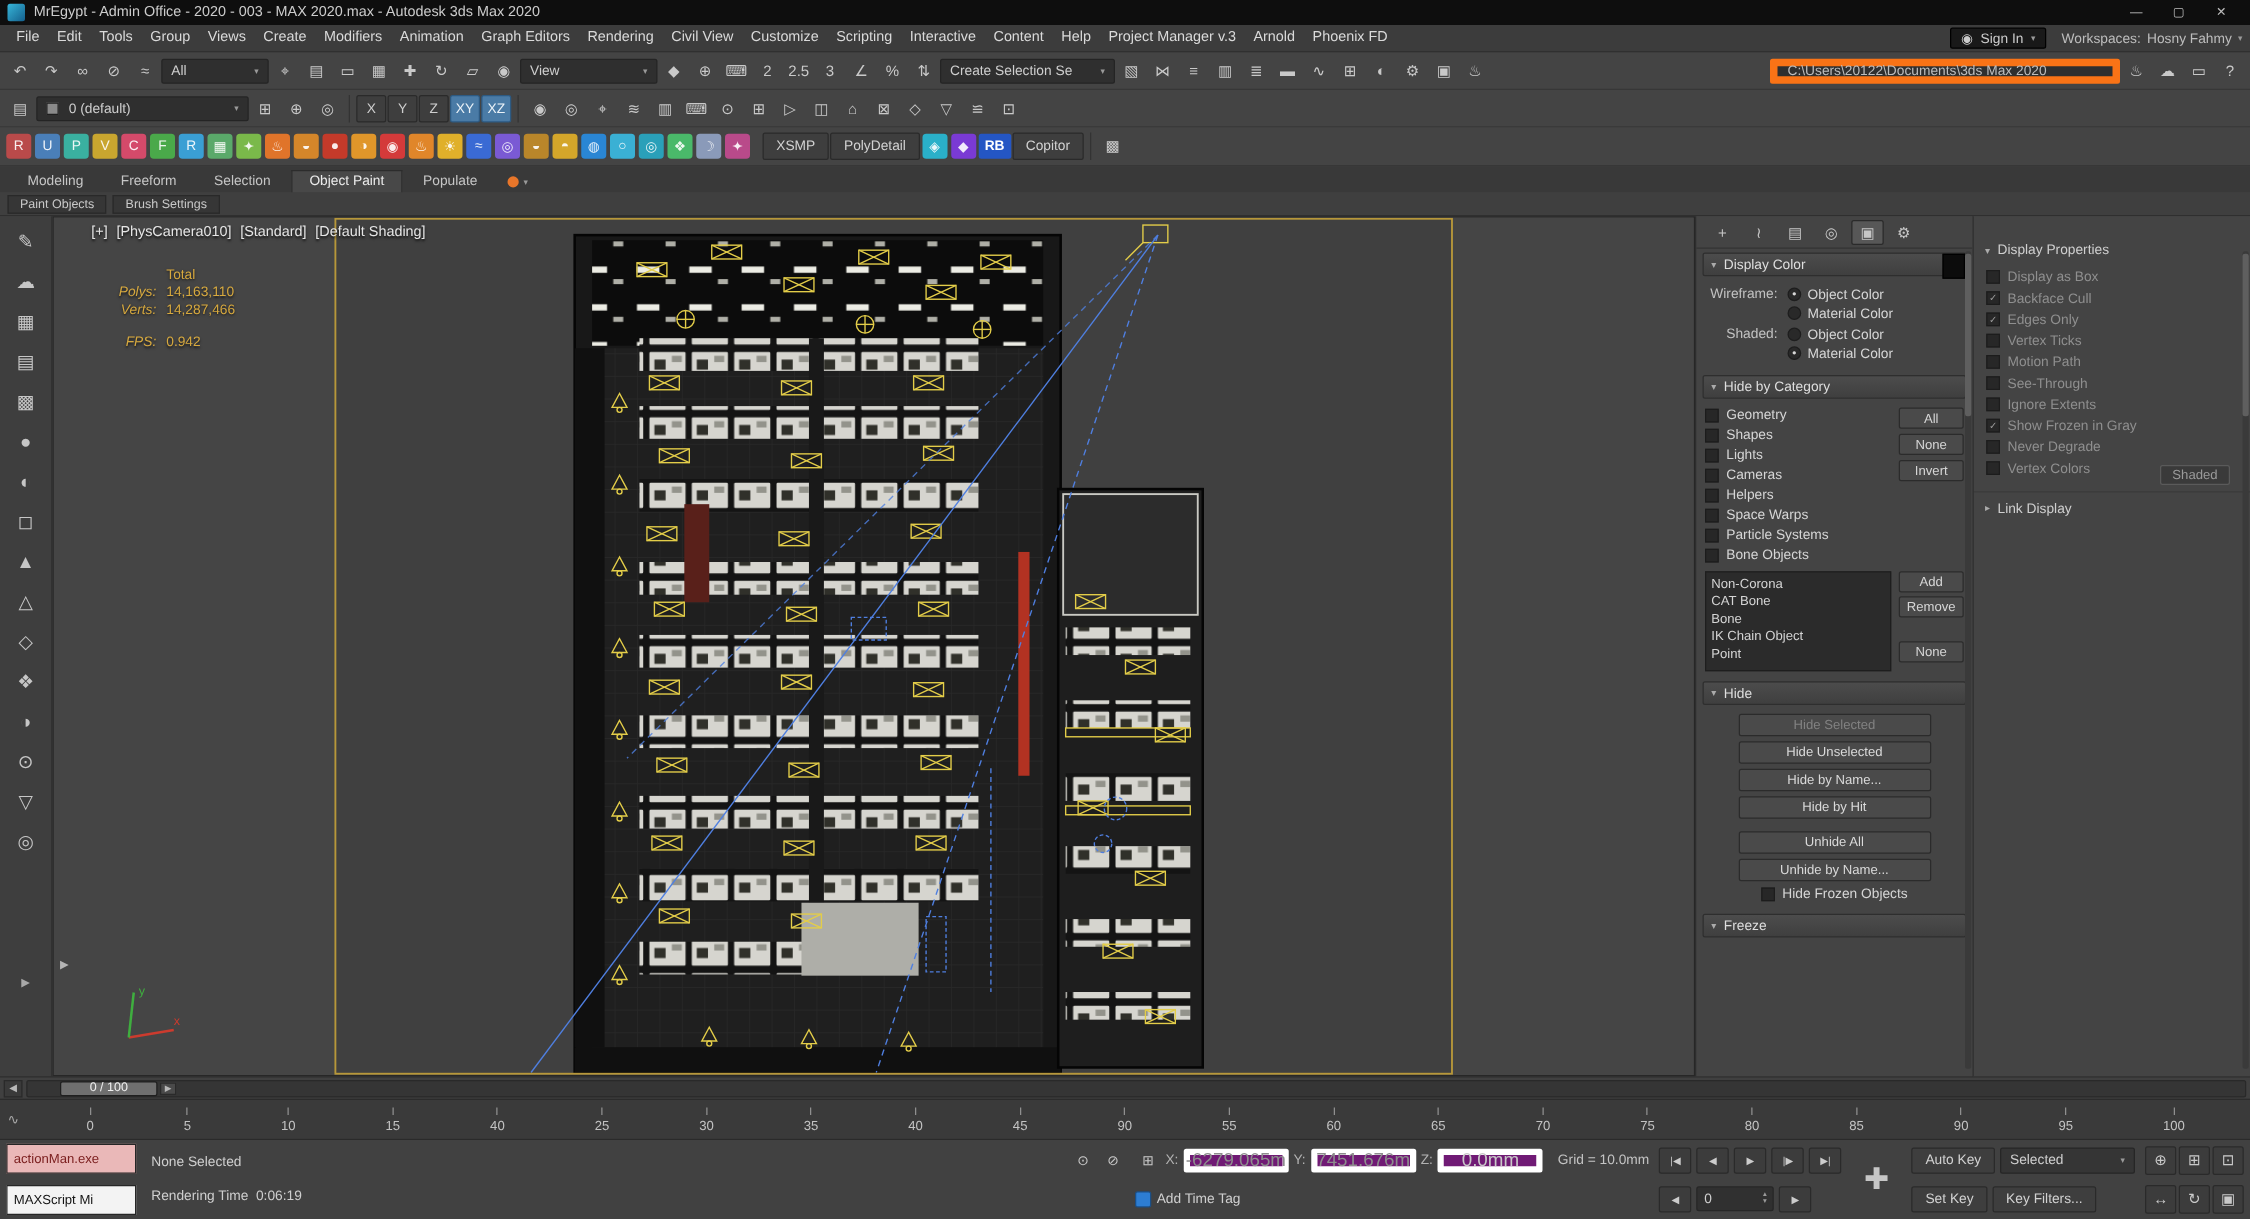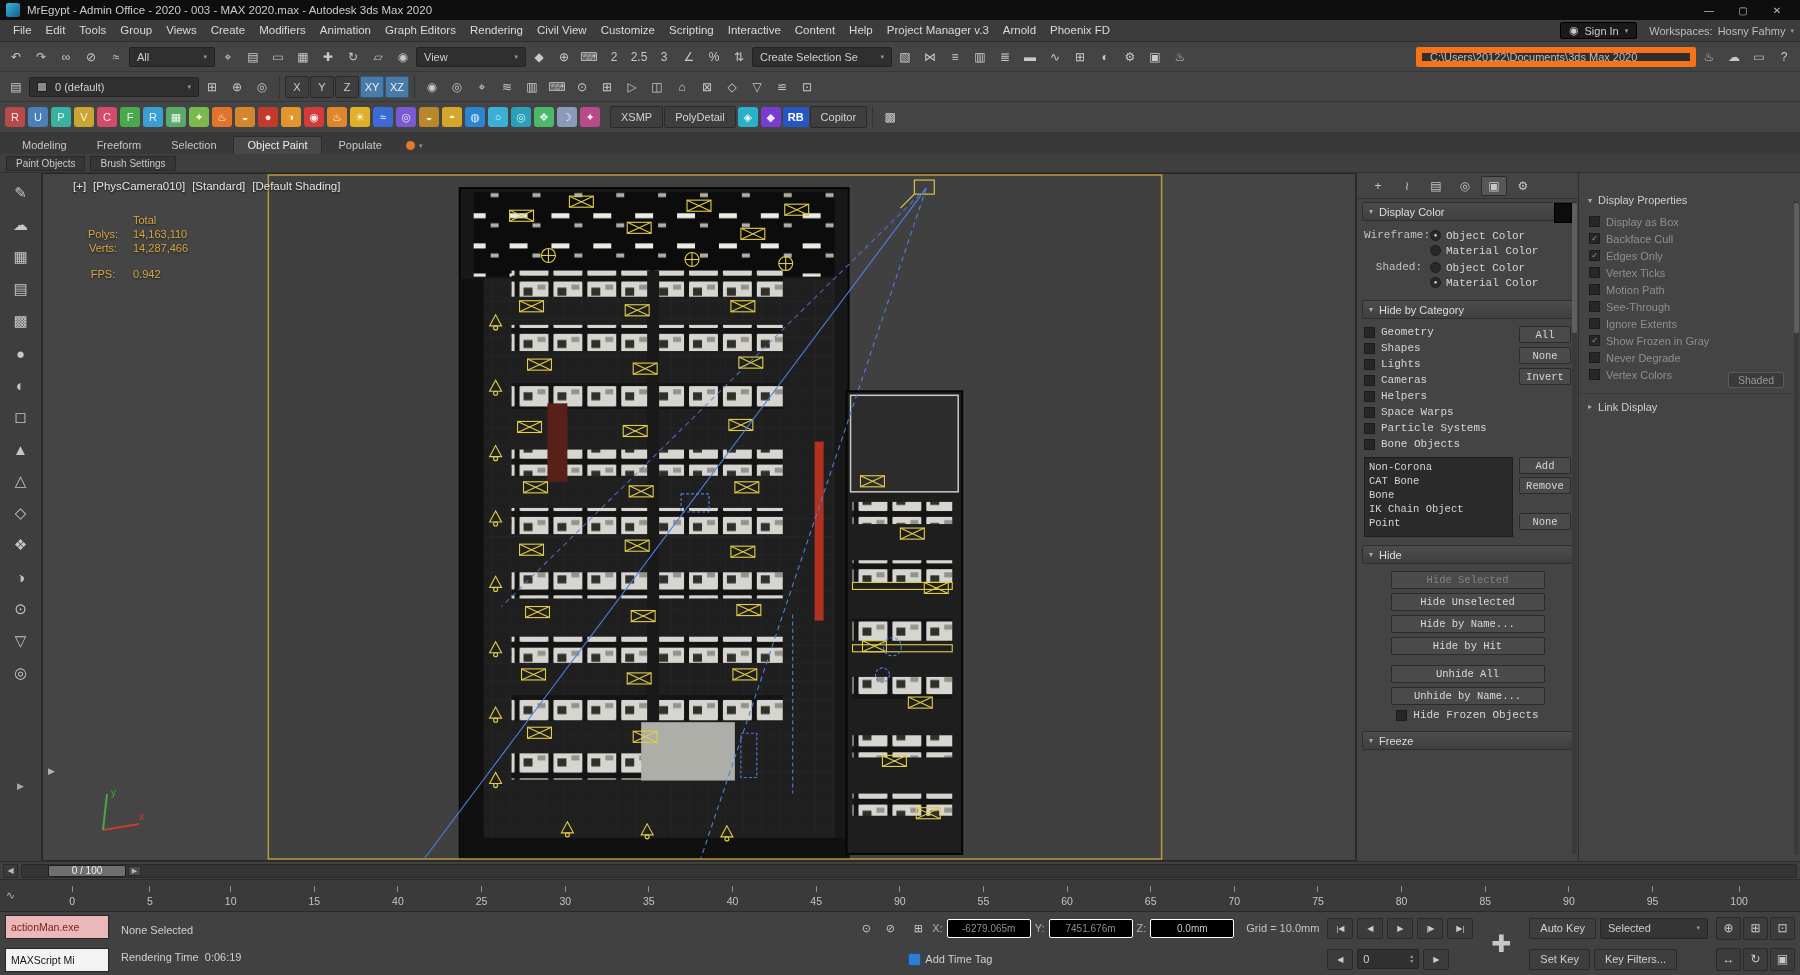--- a/index.html
+++ b/index.html
@@ -53,34 +53,34 @@
   
   .main { flex:1; display:flex; min-height:0; }
   .left-toolbar { width:42px; background:#3e3e3e; border-right:1px solid #2e2e2e; display:flex; flex-direction:column; align-items:center; padding-top:5px; gap:2px; flex:none; }
   .ltool { width:30px; height:30px; display:flex; align-items:center; justify-content:center; color:#c6c6c6; font-size:15px; border-radius:2px; }
   .ltool.expand { margin-top:auto; margin-bottom:60px; font-size:9px; color:#a8a8a8; }
 
   .viewport { position:relative; flex:1; min-width:0; background:#454545; border:1px solid #272727; }
   .vp-svg { position:absolute; inset:0; width:100%; height:100%; }
   .vp-label { position:absolute; top:6px; left:30px; display:flex; gap:7px; color:#e6e6e6; font-size:11.5px; text-shadow:0 1px 2px rgba(0,0,0,.8); }
   .vp-stats { position:absolute; top:40px; left:38px; display:grid; grid-template-columns:44px auto; column-gap:8px; row-gap:2px; color:#d7a93f; text-shadow:0 1px 2px rgba(0,0,0,.7); }
-  .vp-stats .sl { text-align:center; }
+  .vp-stats .sl { text-align:right;font-style:italic; }
   .vp-stats .fps-gap { height:10px; grid-column:1 / span 2; }
   .axis-gizmo { position:absolute; left:50px; bottom:22px; }
   .vp-expand { position:absolute; left:5px; bottom:84px; color:#b5b5b5; font-size:9px; }
 
   
   .command-panel, .props-panel { width:222px; flex:none; background:#444; border-left:1px solid #2e2e2e; position:relative; overflow:hidden; }
   .cp-tabs { height:26px; display:flex; align-items:center; gap:3px; padding:0 8px; border-bottom:1px solid #333; }
   .cptab { width:26px; height:20px; display:flex; align-items:center; justify-content:center; color:#c6c6c6; font-size:12px; border-radius:2px; }
   .cp-tabs .cptab:nth-child(5) { background:#575757; border:1px solid #2a2a2a; }
   .cp-blackbox { position:absolute; top:30px; right:6px; width:18px; height:20px; background:#0c0c0c; border:1px solid #000; }
   .rollout-header { height:19px; background:linear-gradient(#4c4c4c,#3f3f3f); border:1px solid #2e2e2e; border-radius:2px; display:flex; align-items:center; gap:6px; padding:0 6px; margin:3px 5px 2px; color:#dedede; }
   .tri { font-size:8px; color:#ababab; }
-  .rollout-body { padding:3px 7px 5px;font-family:Liberation Mono, monospace; }
+  .rollout-body { padding:3px 7px 5px; }
   .dc-row { display:flex; gap:8px; margin:2px 0; }
   .dc-label { width:58px; text-align:right; color:#c2c2c2; padding-top:1px; }
   .radio-row { display:flex; align-items:center; gap:5px; height:15px; }
   .radio { width:11px; height:11px; flex:none; border-radius:50%; background:#292929; border:1px solid #1d1d1d; display:flex; align-items:center; justify-content:center; }
   .rdot { font-size:6px; line-height:1; color:#d8d8d8; }
   .cb-row { display:flex; align-items:center; gap:6px; height:16px; }
   .cb { width:11px; height:11px; flex:none; background:#272727; border:1px solid #1c1c1c; display:flex; align-items:center; justify-content:center; font-size:8px; color:#c9c9c9; }
   .hbc-main { display:flex; }
   .hbc-checks { flex:1; }
   .hbc-btns { width:52px; display:flex; flex-direction:column; gap:4px; padding-top:2px; }
@@ -121,21 +121,21 @@
   
   .statusbar { height:64px; background:#414141; border-top:1px solid #2a2a2a; display:flex; align-items:stretch; padding:3px 5px; gap:8px; flex:none; }
   .sb-col { display:flex; flex-direction:column; justify-content:space-between; }
   .sb-row { display:flex; align-items:center; gap:4px; height:26px; }
   .sb-field { height:24px; display:flex; align-items:center; padding:0 5px; border:1px solid #262626; width:104px; font-size:10.5px; overflow:hidden; white-space:pre; }
   .sb-field.macro { background:#eab8b8; color:#7c2020; }
   .sb-field.listener { background:#f3f3f3; color:#141414; }
   .sb-text { color:#cfcfcf; white-space:pre; }
   .prompt { flex:1; justify-content:space-around; padding:2px 4px; }
   .coord-label { color:#b2b2b2; }
-  .coord-field { width:84px; height:19px; background:#000000; border:1px solid #ffffff; border-radius:2px; display:flex; align-items:center; justify-content:center; color:#c8c8c8; font-size:10px; }
+  .coord-field { width:84px; height:19px; background:#701a75; border:5px solid #ffffff; border-radius:2px; display:flex; align-items:center; justify-content:center; color:#c8c8c8; font-size:15px; }
   .coord-field.dim { color:#8d8d8d; }
   .grid-text { color:#c4c4c4; margin-left:8px; white-space:pre; }
   .timetag-icon { width:13px; height:13px; background:#2d7dd2; border:1px solid #1b4f86; border-radius:2px; flex:none; }
   .pb-btn { min-width:26px; height:21px; padding:0 3px; background:#3c3c3c; border:1px solid #2a2a2a; border-radius:2px; display:flex; align-items:center; justify-content:center; color:#cccccc; font-size:8px; }
   .frame-field { width:62px; height:20px; background:#303030; border:1px solid #262626; border-radius:2px; display:flex; align-items:center; padding:0 5px; color:#d0d0d0; }
   .spin { margin-left:auto; display:flex; flex-direction:column; line-height:5px; }
   .spin i { font-style:normal; font-size:6px; color:#9a9a9a; }
   .keypad { width:40px; align-self:center; display:flex; align-items:center; justify-content:center; font-size:24px; color:#c6c6c6; }
   .ak-btn { height:21px; padding:0 10px; background:#3e3e3e; border:1px solid #2a2a2a; border-radius:2px; display:flex; align-items:center; color:#d2d2d2; white-space:nowrap; }
   .sel-dd { height:21px; width:108px; background:#353535; border:1px solid #262626; border-radius:2px; display:flex; align-items:center; justify-content:space-between; padding:0 7px; color:#cfcfcf;text-align:center; }

